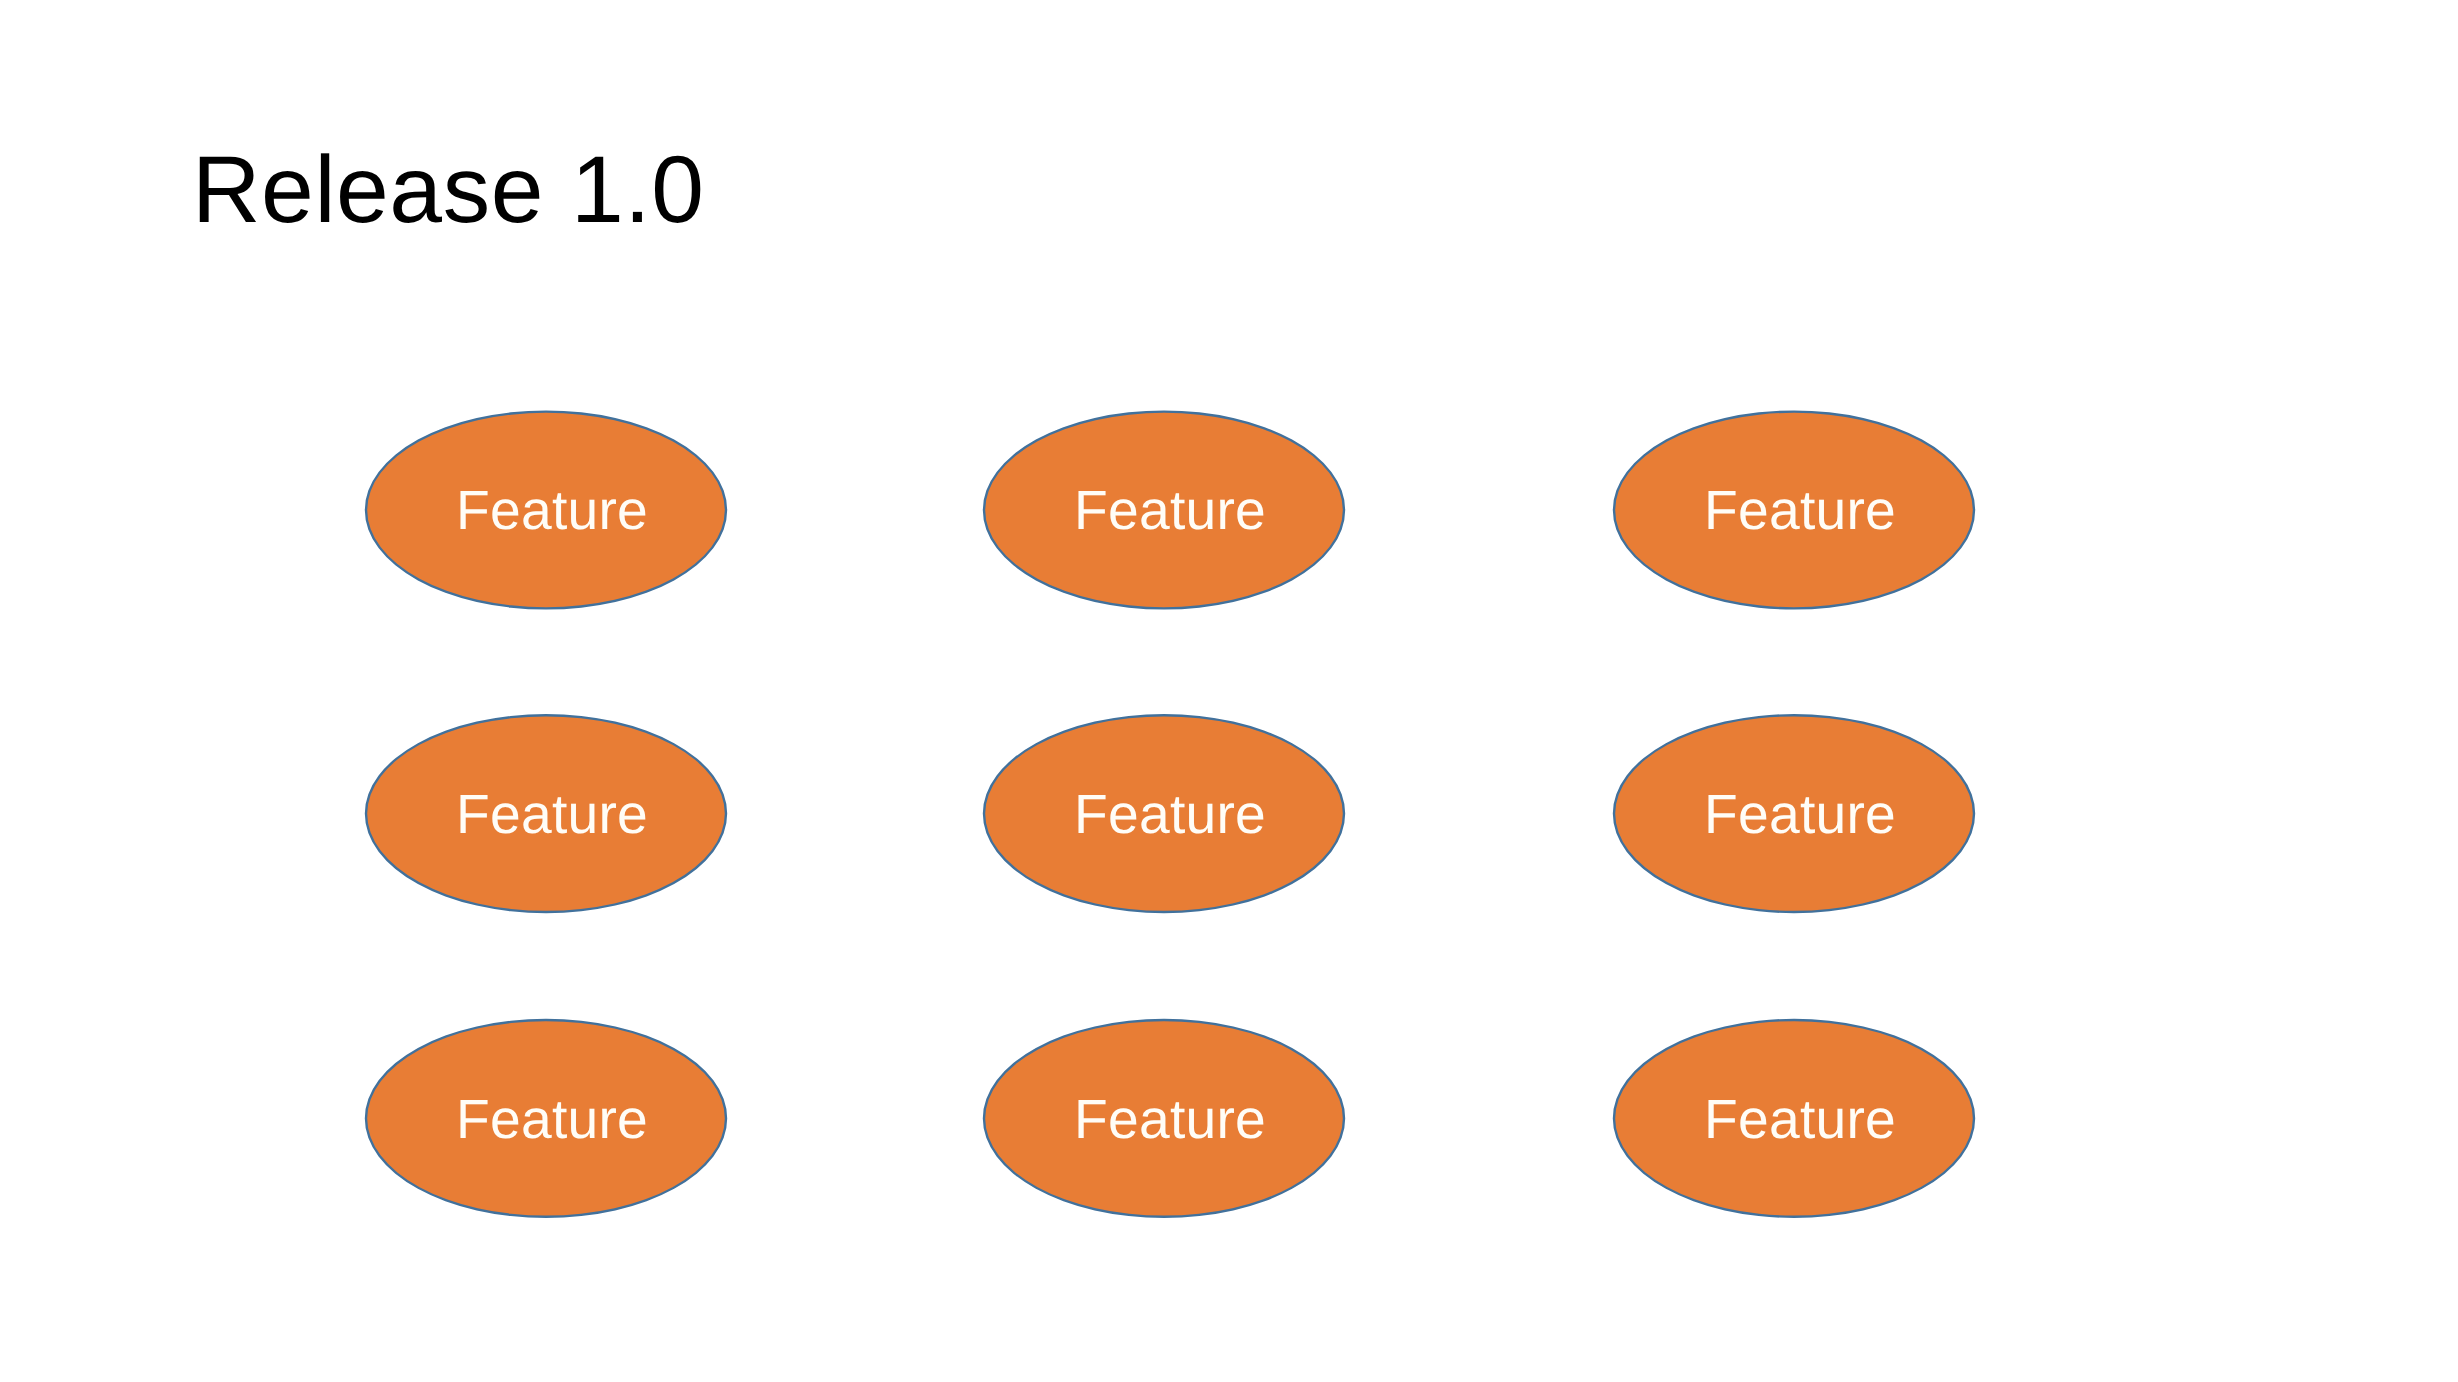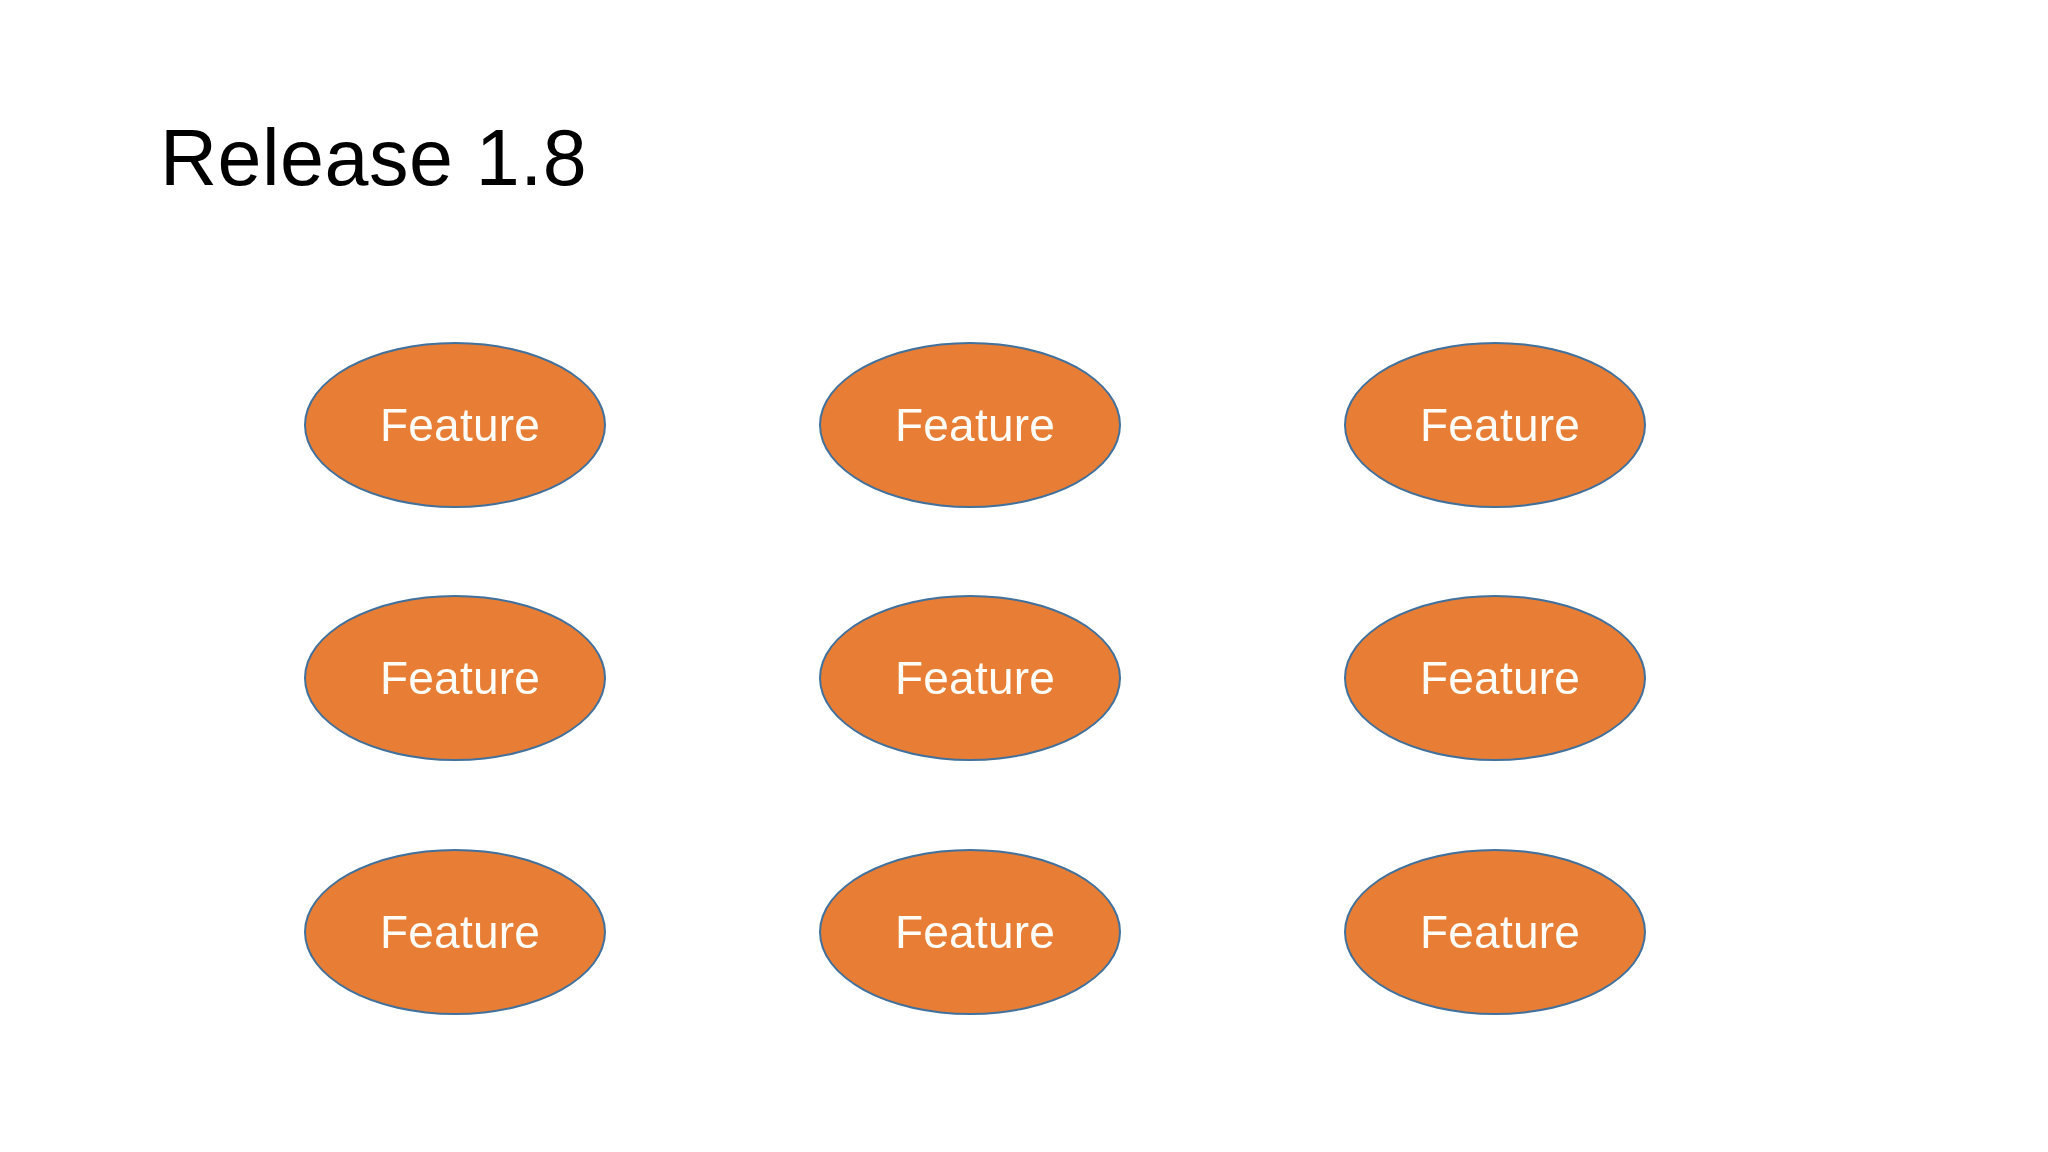--- a/index.html
+++ b/index.html
@@ -67,21 +67,21 @@
     letter-spacing: 0.2px;
     
     transform: translateX(5px);
   }
 </style>
 </head>
 <body>
 
 <div id="slide">
 
-  <div id="slide-title">Release 1.8</div>
+  <div id="slide-title">Release 1.0</div>
 
   <div id="shape-grid">
       <div class="feature-ellipse" style="left: 304px; top: 342px;">
         <span class="feature-ellipse-label">Feature</span>
       </div>
       <div class="feature-ellipse" style="left: 819px; top: 342px;">
         <span class="feature-ellipse-label">Feature</span>
       </div>
       <div class="feature-ellipse" style="left: 1344px; top: 342px;">
         <span class="feature-ellipse-label">Feature</span>

